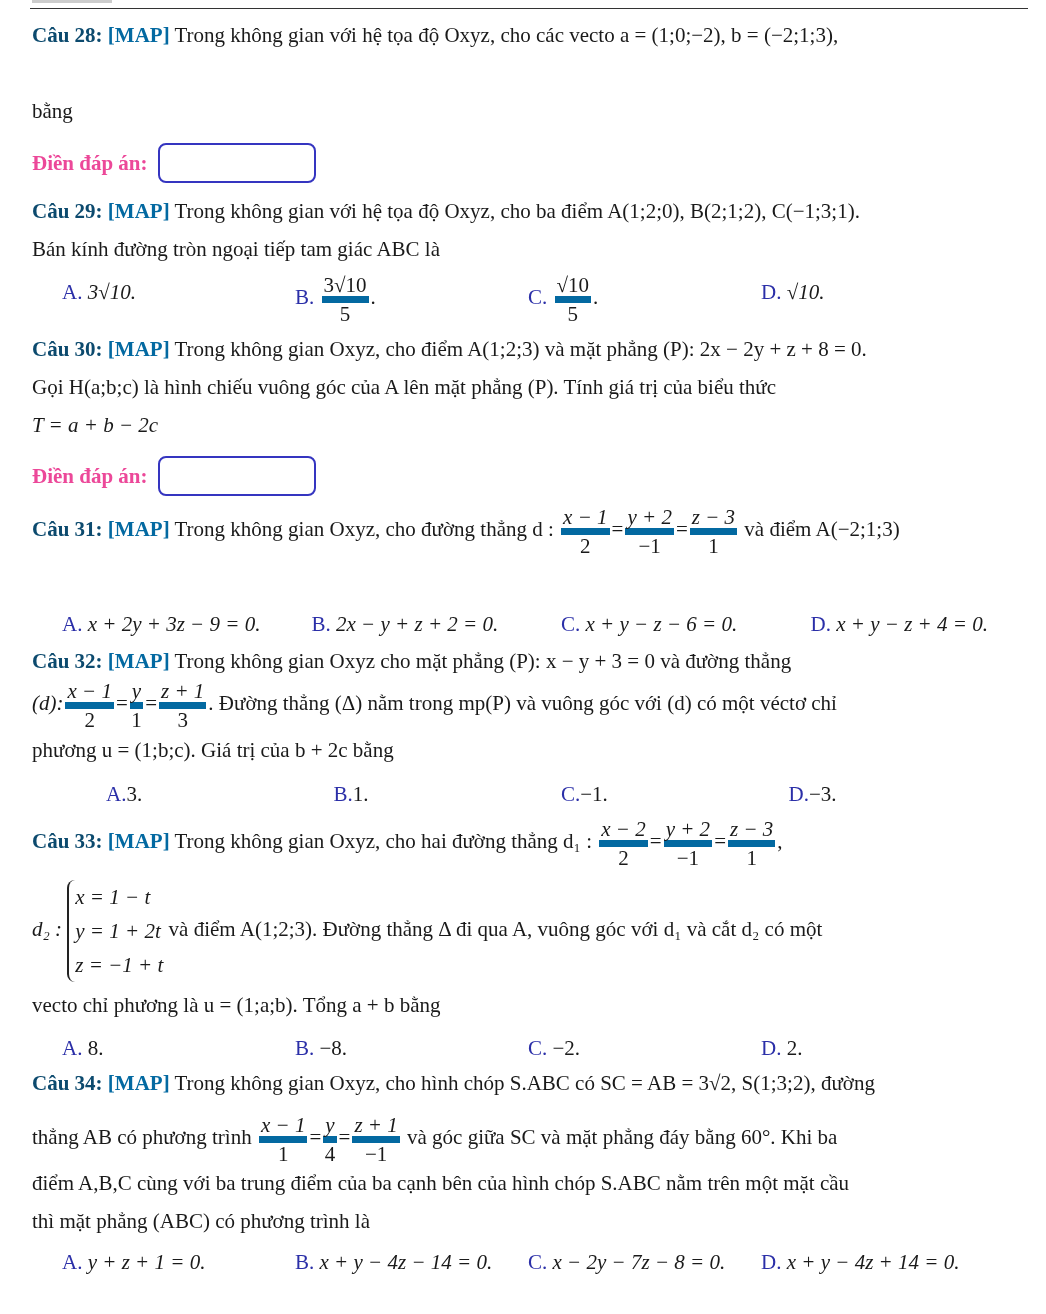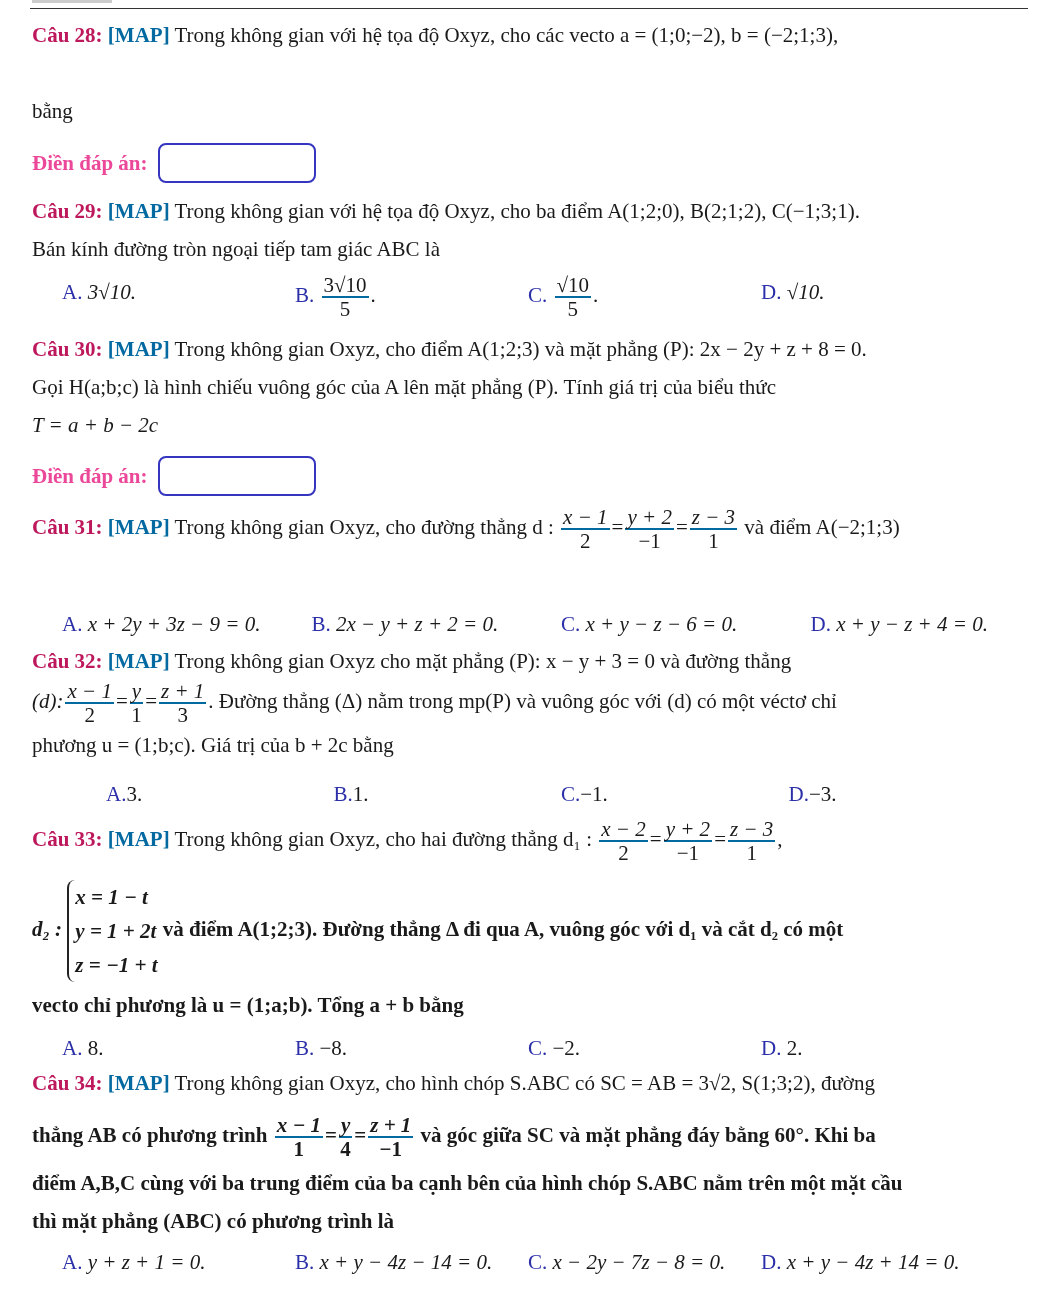--- a/index.html
+++ b/index.html
@@ -4,33 +4,33 @@
 <style>
   html, body { margin: 0; padding: 0; background: #ffffff; }
   body {
     width: 1046px; height: 1314px; position: relative; overflow: hidden;
     font-family: "Liberation Serif", "DejaVu Serif", serif;
     font-size: 21px; color: #1a1a1a;
   }
   .topline { position: absolute; left: 30px; right: 18px; top: 8px; border-top: 1px solid #333; }
   .topmark { position: absolute; left: 32px; top: 0px; width: 80px; height: 3px; background: #ccc; }
   .q { position: absolute; left: 32px; right: 62px; line-height: 38px; }
-  .qlabel { color: #be185d; }
+  .qlabel { color: #0c4a6e; }
   .maptag { color: #0369a1; }
   .opt-label { color: #2b2fa8; }
   .math { font-style: italic; font-family: "Liberation Serif", serif; }
   .opts { position: absolute; left: 62px; right: 30px; display: flex; }
   .opts .o { width: 233px; line-height: 36px; }
   .fill { position: absolute; left: 32px; display: flex; align-items: center; }
   .fill-label { color: #ec4899; font-weight: bold; }
   .fill-box { width: 154px; height: 36px; border: 2.5px solid #3535c0; border-radius: 8px; margin-left: 10px; }
   .frac { display: inline-flex; flex-direction: column; align-items: center; vertical-align: middle; line-height: 22px; margin: 0 2px; }
-  .frac .num { border-bottom: 2px solid #0369a1; padding: 0 2px; text-align: right; }
+  .frac .num { border-bottom: 7px solid #0369a1; padding: 0 2px; text-align: right; }
   .sys { display: inline-block; vertical-align: middle; border-left: 2px solid #222; border-radius: 8px 0 0 8px; padding-left: 6px; line-height: 34px; }
-  .para { position: absolute; left: 32px; right: 64px; line-height: 38px; font-weight: bold; }
+  .para { position: absolute; left: 32px; right: 64px; line-height: 38px; }
 </style>
 </head>
 <body>
 
 <div class="topmark"></div>
 <div class="topline"></div>
 
 <div class="q" style="top:16px;">
   <b class="qlabel">Câu 28:</b>
   <b class="maptag">[MAP]</b>

